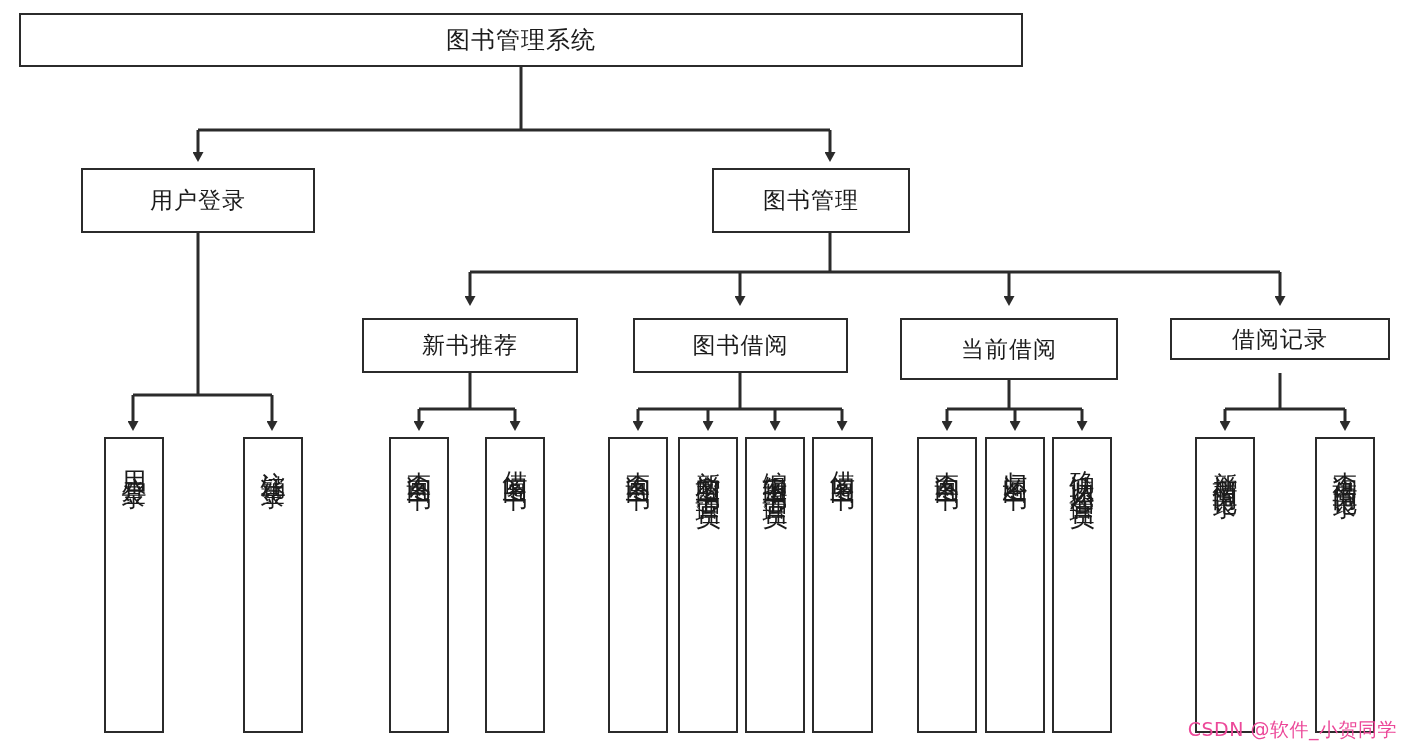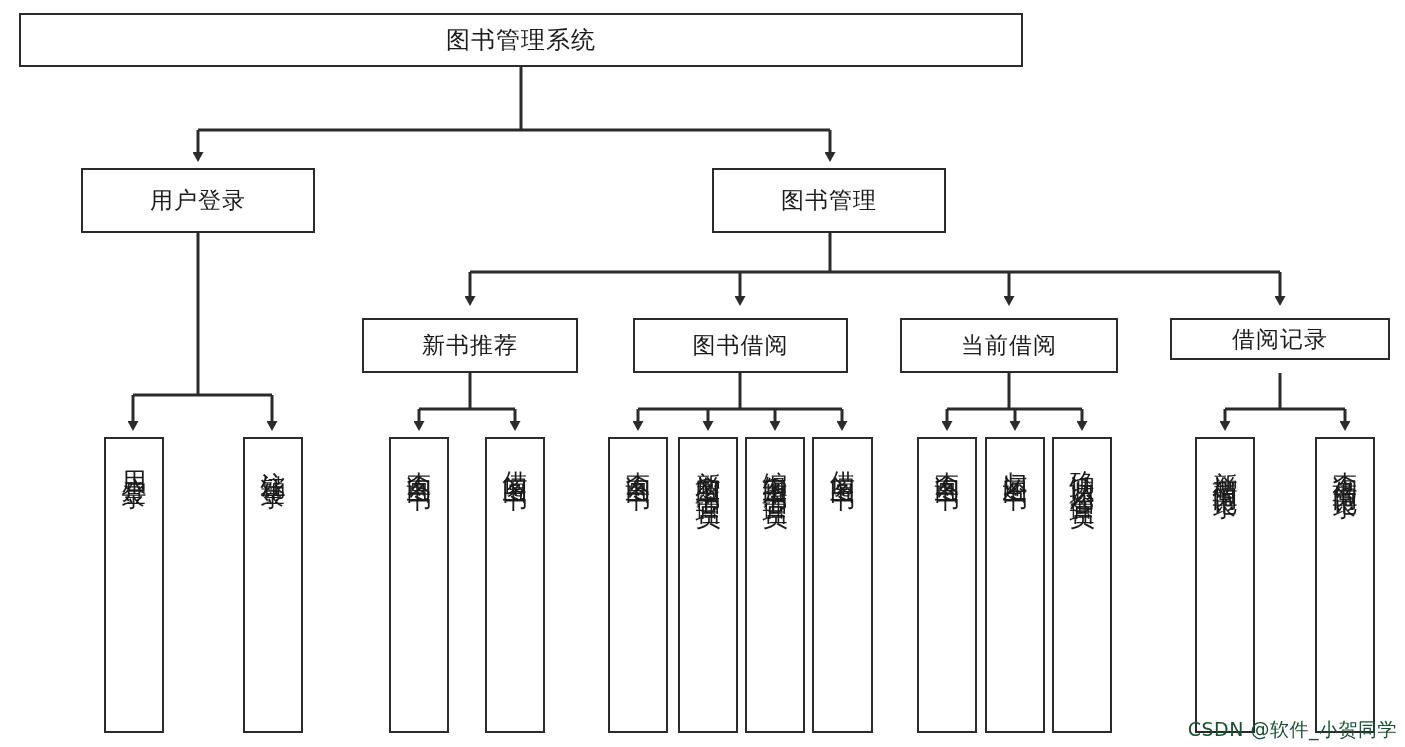--- a/index.html
+++ b/index.html
@@ -57,21 +57,21 @@
     letter-spacing: 5px;
   }
   .node.root {
     font-size: 24px;
   }
   #watermark {
     position: absolute;
     right: 8px;
     bottom: 4px;
     font-size: 19px;
-    color: #14532d;
+    color: #ec4899;
     letter-spacing: 0.5px;
     white-space: nowrap;
   }
 </style>
 </head>
 <body>
 
 <div id="diagram-root">
 
   <svg class="wires" viewBox="0 0 1405 747">
@@ -124,31 +124,31 @@
     </g>
   </svg>
 
   <div class="node horiz root" style="left:19px; top:13px; width:1004px; height:54px;">
     <span>图书管理系统</span>
   </div>
 
   <div class="node horiz" style="left:81px; top:168px; width:234px; height:65px;">
     <span>用户登录</span>
   </div>
-  <div class="node horiz" style="left:712px; top:168px; width:234px; height:65px;">
+  <div class="node horiz" style="left:712px; top:168px; width:198px; height:65px;">
     <span>图书管理</span>
   </div>
 
   <div class="node horiz" style="left:633px; top:318px; width:215px; height:55px;">
     <span>图书借阅</span>
   </div>
   <div class="node horiz" style="left:362px; top:318px; width:216px; height:55px;">
     <span>新书推荐</span>
   </div>
-  <div class="node horiz" style="left:900px; top:318px; width:218px; height:55px;">
+  <div class="node horiz" style="left:900px; top:318px; width:218px; height:62px;">
     <span>当前借阅</span>
   </div>
   <div class="node horiz" style="left:1170px; top:318px; width:220px; height:42px;">
     <span>借阅记录</span>
   </div>
 
   <div class="node vert" style="left:104px; top:437px; width:60px; height:296px;">
     <span class="vtext">用户登录</span>
   </div>
   <div class="node vert" style="left:243px; top:437px; width:60px; height:296px;">

